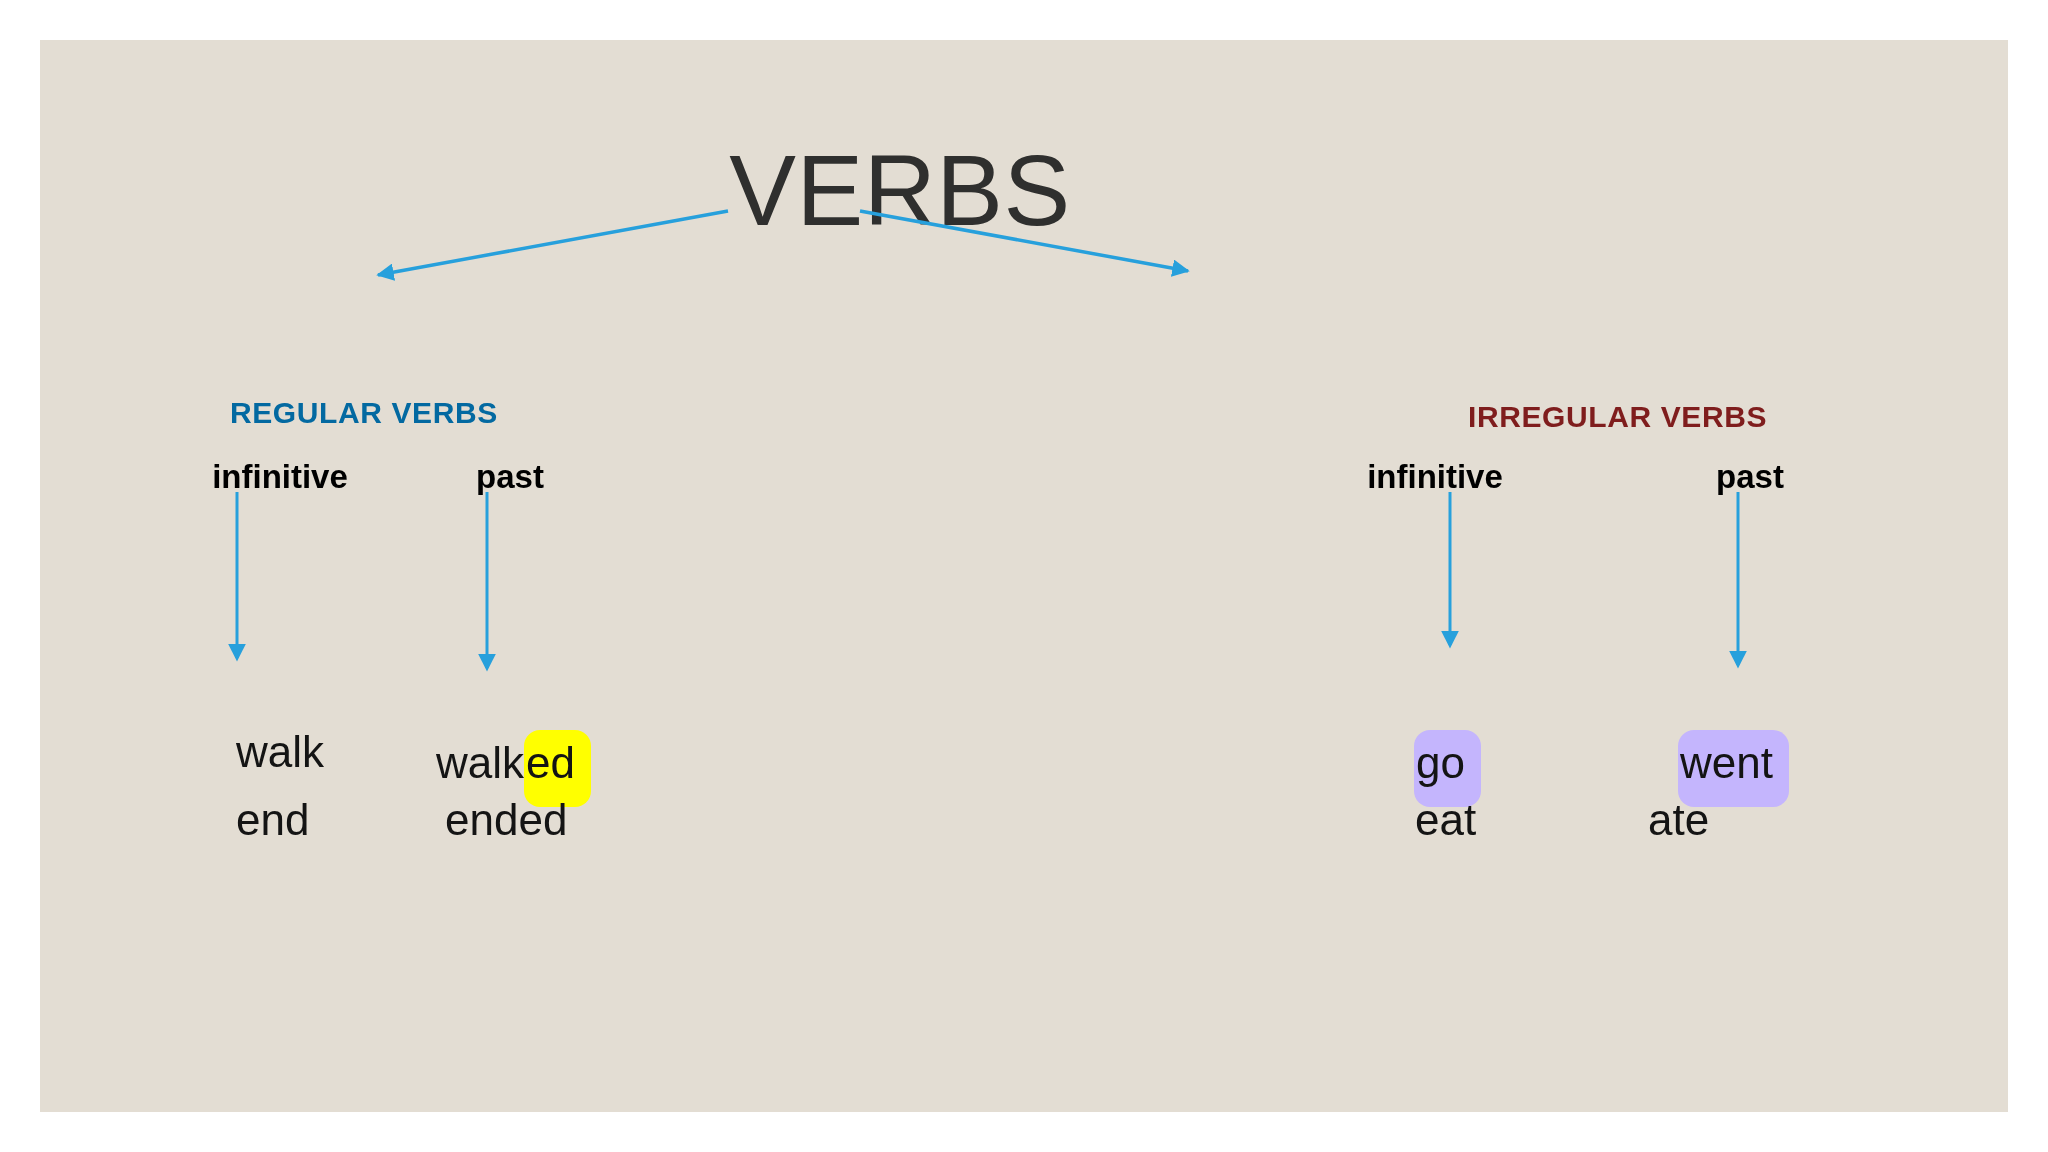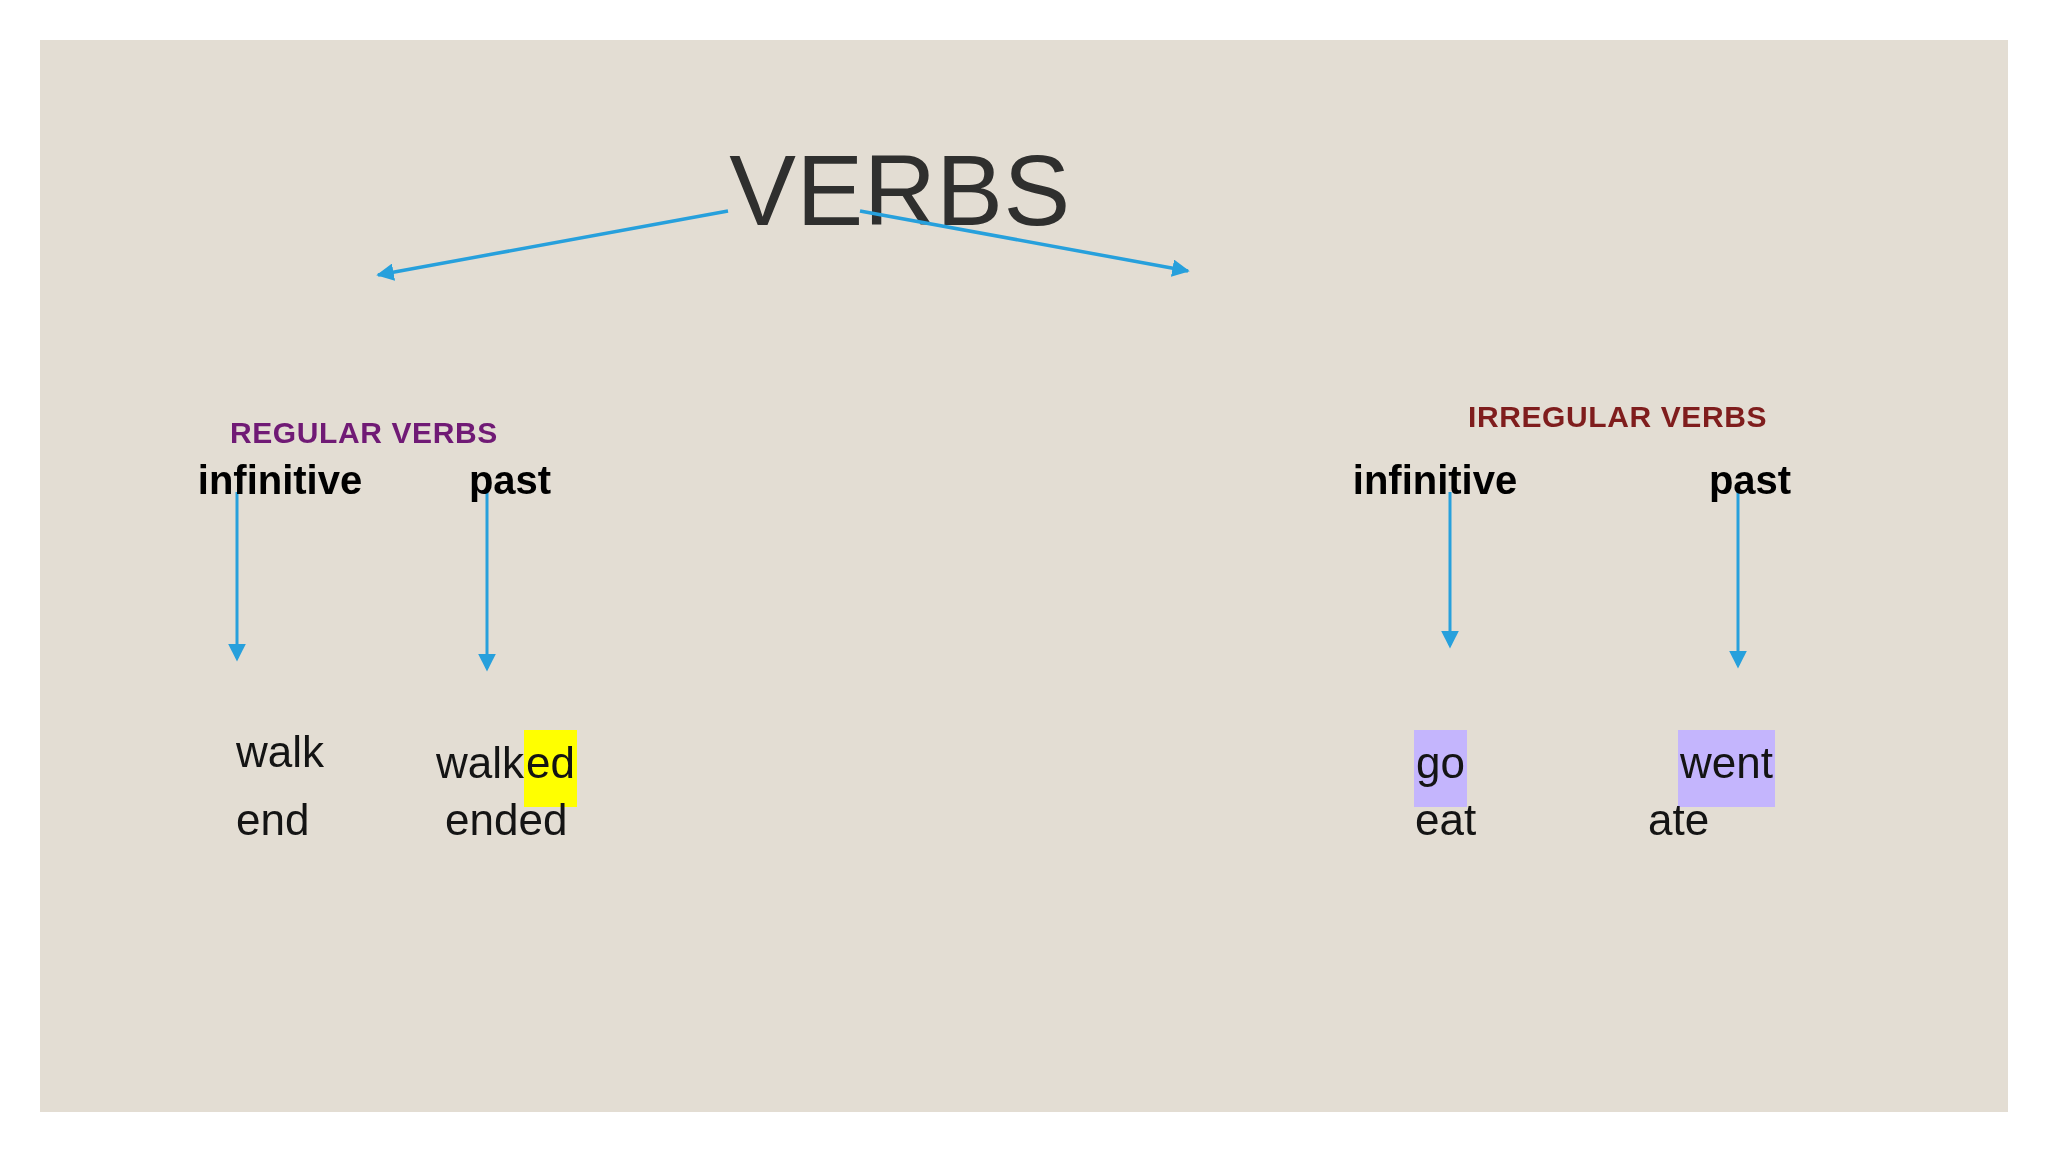--- a/index.html
+++ b/index.html
@@ -43,32 +43,32 @@
   
   .section-heading {
     position: absolute;
     font-size: 30px;
     font-weight: bold;
     letter-spacing: 0.6px;
     white-space: nowrap;
   }
   #heading-regular {
     left: 190px;
-    top: 376px;
-    color: #701a75;
+    top: 356px;
+    color: #0369a1;
   }
   #heading-irregular {
     left: 1428px;
     top: 360px;
     color: #7f1d1d;
   }
   
   .col-label {
     position: absolute;
-    font-size: 40px;
+    font-size: 33px;
     font-weight: bold;
     color: #000000;
     white-space: nowrap;
     text-align: center;
   }
   #label-reg-inf  { left: 130px;  top: 418px; width: 220px; }
   #label-reg-past { left: 380px;  top: 418px; width: 180px; }
   #label-irr-inf  { left: 1285px; top: 418px; width: 220px; }
   #label-irr-past { left: 1630px; top: 418px; width: 160px; }
 
@@ -78,21 +78,22 @@
     font-size: 44px;
     font-weight: 400;
     color: #141414;
     white-space: nowrap;
     line-height: 1;
   }
   .hl-yellow { background: #ffff00; }
   .hl-magenta { background: #c4b5fd; }
   .pad-box {
     display: inline-block;
-    padding: 11px 2px 22px 2px;
+    padding: 11px 16px 22px 2px;
+    border-radius: 16px;
   }
 
   
   #word-walk   { left: 196px; top: 690px; }
   #word-walked { left: 396px; top: 690px; }
   #word-end    { left: 196px; top: 758px; }
   #word-ended  { left: 405px; top: 758px; }
 
   
   #word-go   { left: 1374px; top: 690px; }

